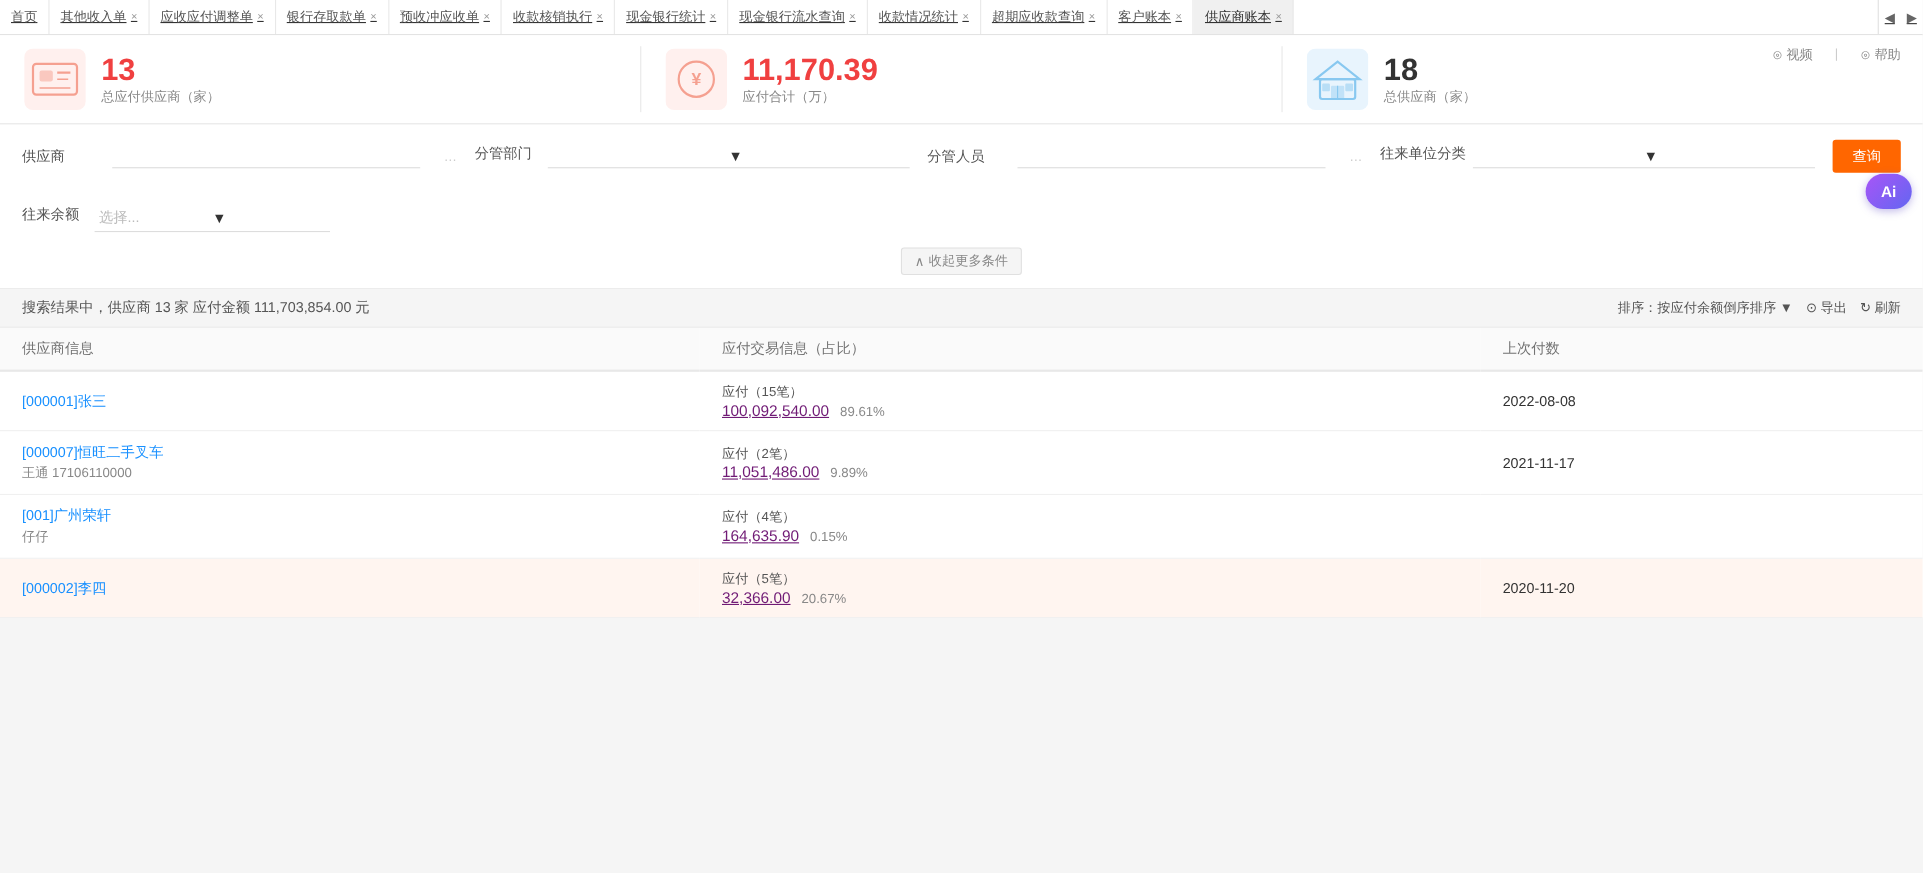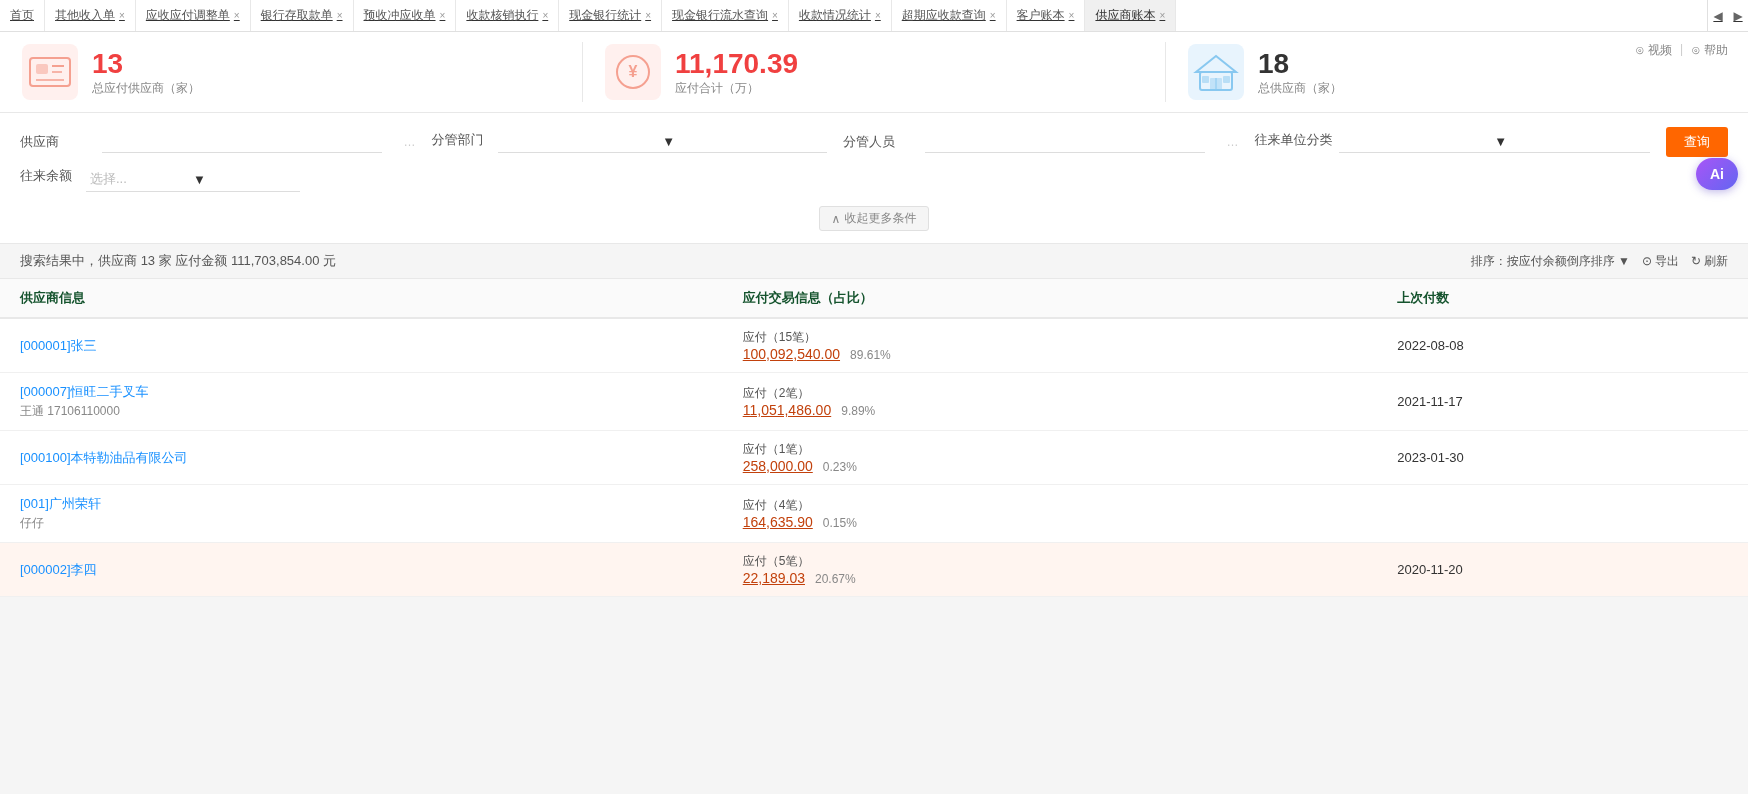--- a/index.html
+++ b/index.html
@@ -90,21 +90,21 @@
       width: 1px;
       height: 60px;
       background: #e8e8e8;
       margin: 0 20px;
     }
     .header-links {
       position: absolute;
       right: 20px;
       top: 10px;
       display: flex;
-      gap: 8px;
+      gap: 20px;
       font-size: 12px;
       color: #888;
     }
     .header-links span { cursor: pointer; }
     .link-sep { color: #ccc; }
 
     
     .search-area {
       background: #fff;
       padding: 14px 20px 8px;
@@ -235,22 +235,22 @@
       border-collapse: collapse;
     }
     thead tr {
       background: #fafafa;
       border-bottom: 2px solid #e8e8e8;
     }
     thead th {
       padding: 10px 20px;
       text-align: left;
       font-size: 13px;
-      font-weight: 700;
-      color: #14532d;
+      font-weight: 400;
+      color: #737373;
     }
     tbody tr {
       border-bottom: 1px solid #f0f0f0;
     }
     tbody tr.highlighted { background: #fff5f0; }
     tbody td {
       padding: 10px 20px;
       font-size: 13px;
       color: #333;
       vertical-align: middle;
@@ -259,21 +259,21 @@
       color: #1890ff;
       text-decoration: none;
       cursor: pointer;
     }
     .supplier-sub {
       font-size: 12px;
       color: #888;
       margin-top: 2px;
     }
     .amount-green {
-      color: #c2410c;
+      color: #701a75;
       font-size: 14px;
       text-decoration: underline;
       cursor: pointer;
     }
     .tx-label {
       font-size: 12px;
       color: #555;
     }
     .tx-amount-row {
       display: flex;
@@ -448,21 +448,21 @@
     <div class="select-field">
       <label>往来单位分类</label>
       <div class="select-wrapper">
         <span></span>
         <span class="select-arrow">▼</span>
       </div>
     </div>
     <button class="query-btn">查询</button>
   </div>
   <div class="search-row">
-    <div class="select-field" style="max-width:280px;">
+    <div class="select-field" style="max-width:280px;margin-top:19px;">
       <label>往来余额</label>
       <div class="select-wrapper">
         <span style="color:#bbb;">选择...</span>
         <span class="select-arrow">▼</span>
       </div>
     </div>
   </div>
   <div class="collapse-row">
     <button class="collapse-btn">
       <span>∧</span>
@@ -526,52 +526,39 @@
             <div class="tx-label">应付（2笔）</div>
             <div class="tx-amount-row">
               <span class="amount-green">11,051,486.00</span>
               <span class="tx-percent">9.89%</span>
             </div>
           </td>
           <td>2021-11-17</td>
         </tr>
         <tr>
           <td>
-            <div><a class="supplier-link">[000100]本特勒油品有限公司</a></div>
-          </td>
-          <td>
-            <div class="tx-label">应付（1笔）</div>
-            <div class="tx-amount-row">
-              <span class="amount-green">258,000.00</span>
-              <span class="tx-percent">0.23%</span>
-            </div>
-          </td>
-          <td>2023-01-30</td>
-        </tr>
-        <tr>
-          <td>
             <div><a class="supplier-link">[001]广州荣轩</a><div class="supplier-sub">仔仔</div></div>
           </td>
           <td>
             <div class="tx-label">应付（4笔）</div>
             <div class="tx-amount-row">
               <span class="amount-green">164,635.90</span>
               <span class="tx-percent">0.15%</span>
             </div>
           </td>
           <td></td>
         </tr>
         <tr class="highlighted">
           <td>
             <div><a class="supplier-link">[000002]李四</a></div>
           </td>
           <td>
             <div class="tx-label">应付（5笔）</div>
             <div class="tx-amount-row">
-              <span class="amount-green">22,189.03</span>
+              <span class="amount-green">32,366.00</span>
               <span class="tx-percent">20.67%</span>
             </div>
           </td>
           <td>2020-11-20</td>
         </tr>
       </tbody>
   </table>
 </div>
 
 <div class="ai-badge">Ai</div>

